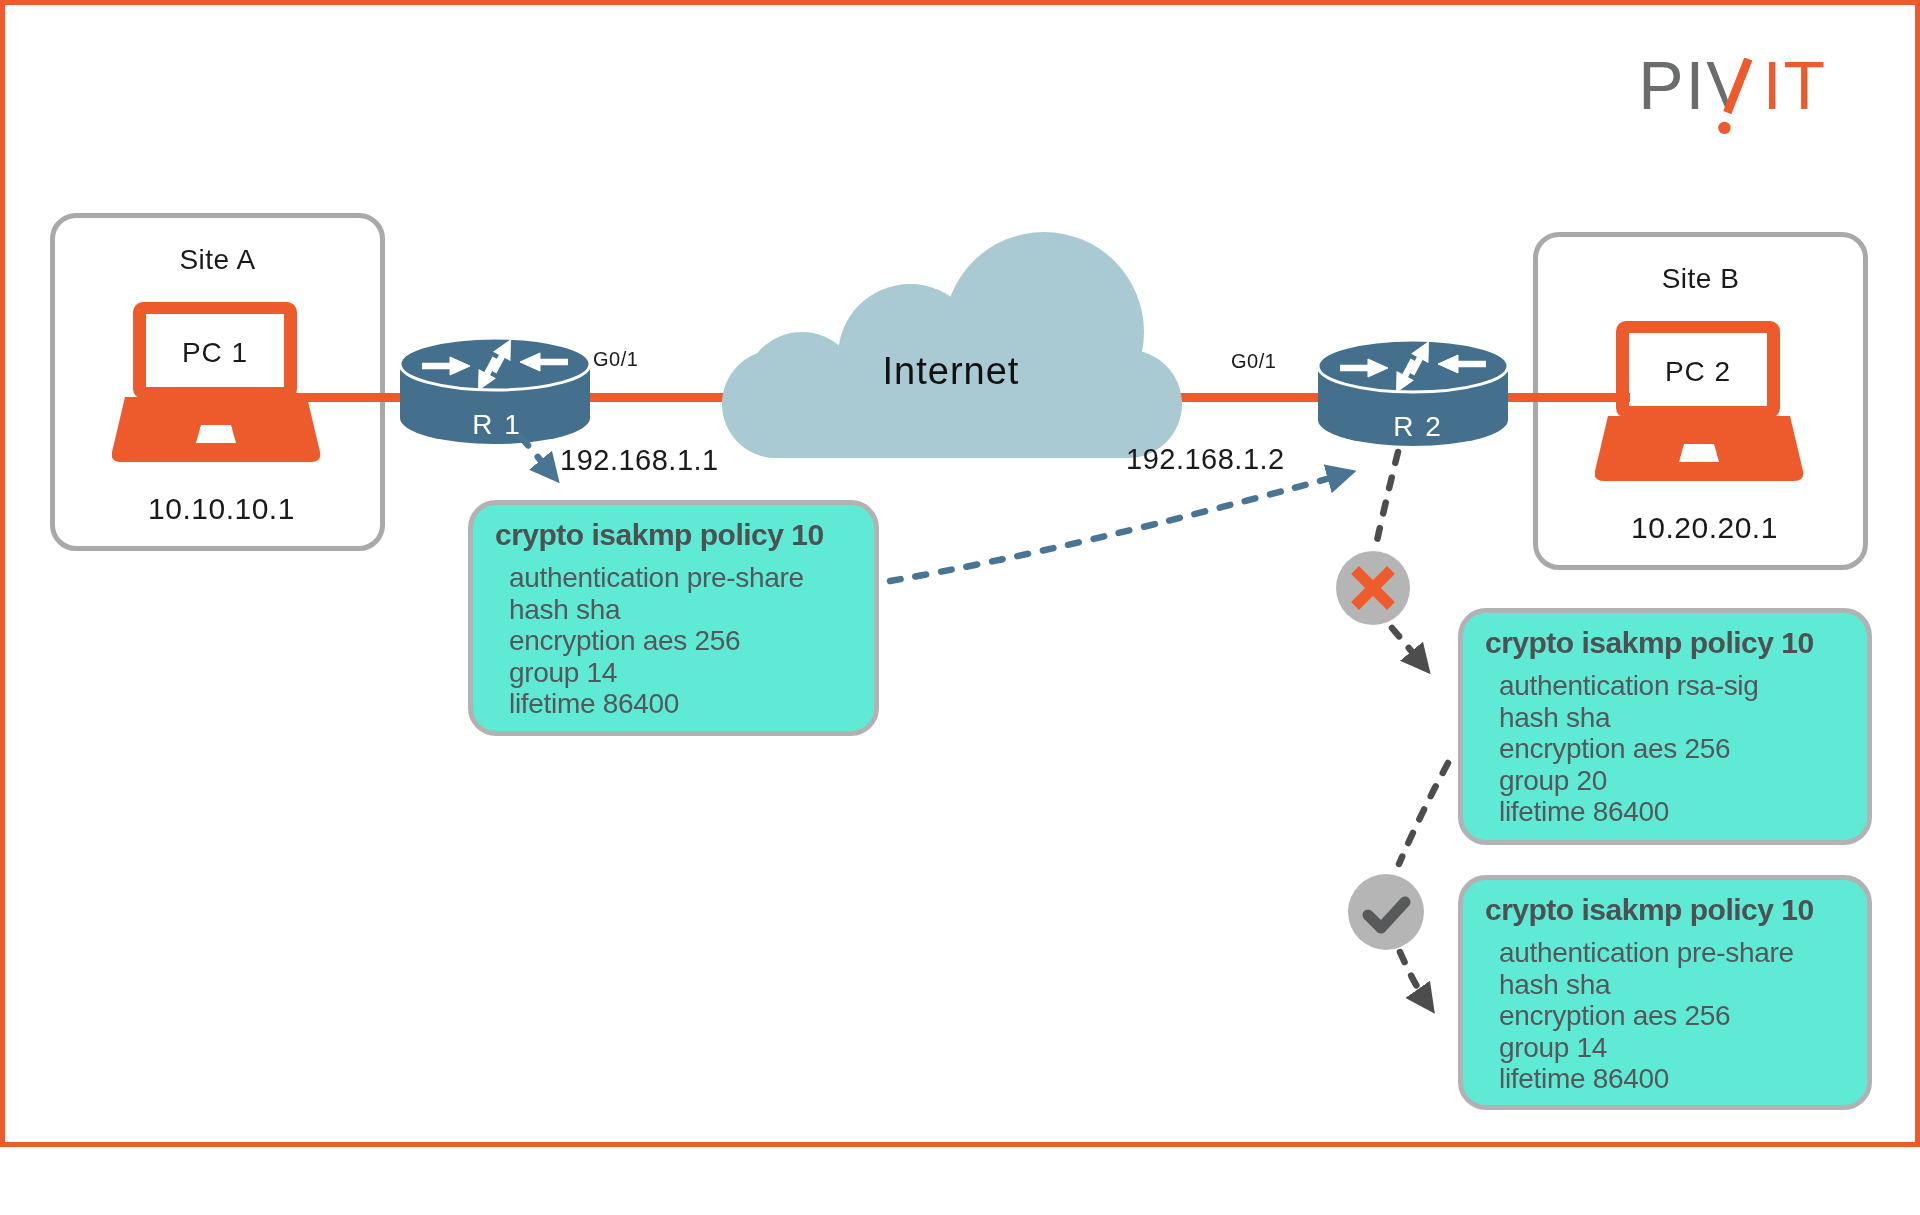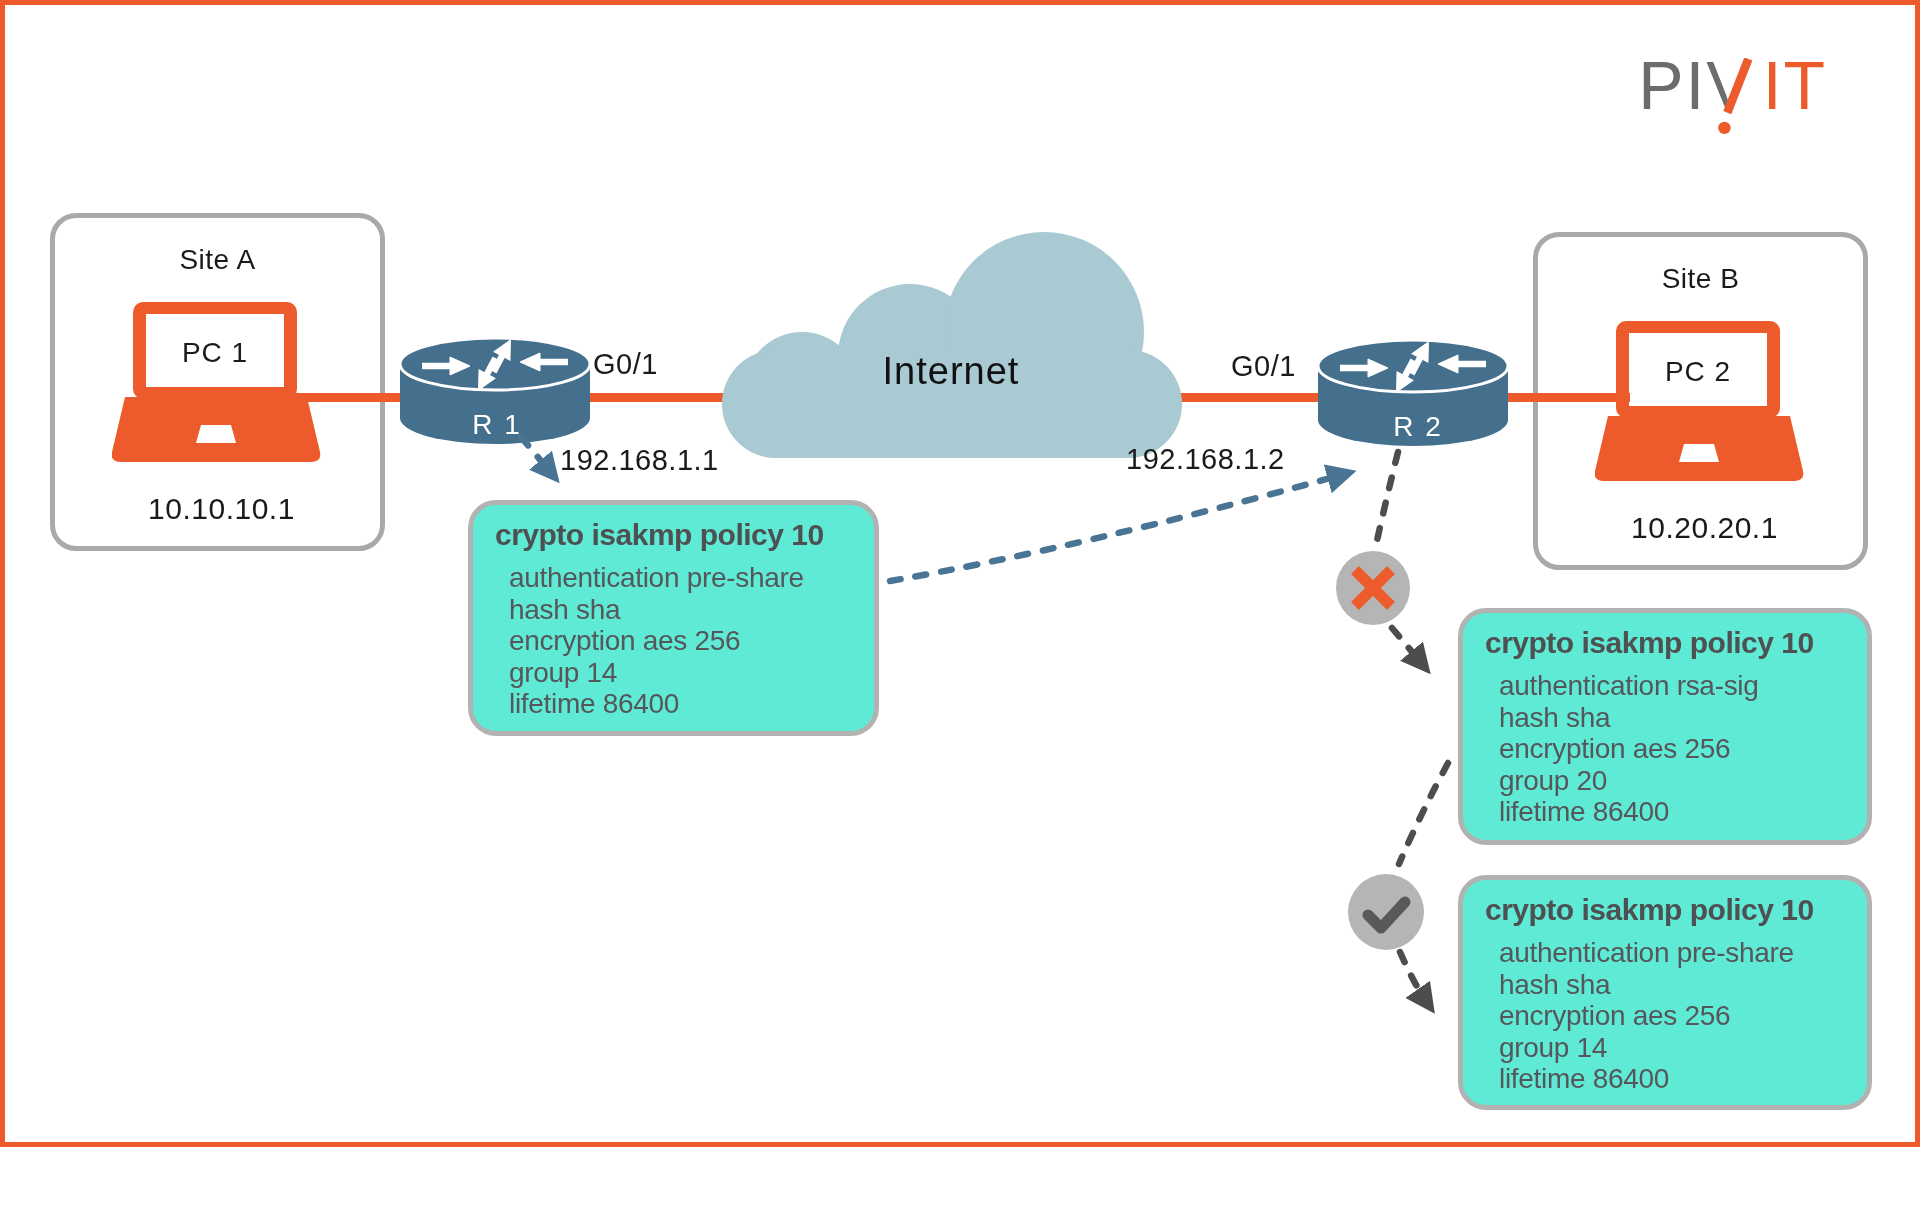--- a/index.html
+++ b/index.html
@@ -21,21 +21,21 @@
         font-size:28px;color:var(--ink);letter-spacing:.5px;}
   .site-ip{position:absolute;bottom:20px;left:0;right:0;text-align:center;
         font-size:30px;color:var(--ink);letter-spacing:.5px;padding-left:8px;}
   .laptop{position:absolute;left:57px;top:84px;}
   
   .link-line{position:absolute;left:290px;top:393px;width:1340px;height:9px;background:var(--orange);z-index:2;}
   
   .cloud{position:absolute;left:714px;top:232px;z-index:3;}
   
   .router{position:absolute;z-index:4;}
-  .iface{position:absolute;font-size:29px;color:var(--ink);z-index:4;letter-spacing:.5px;}
+  .iface{position:absolute;font-size:20px;color:var(--ink);z-index:4;letter-spacing:.5px;}
   .ip-label{position:absolute;font-size:29px;color:var(--ink);z-index:4;letter-spacing:.5px;}
   
   .policy{position:absolute;background:#5eead4;border:5px solid var(--boxBorder);border-radius:28px;
         box-sizing:border-box;z-index:4;padding:13px 10px 0 22px;color:var(--textDark);}
   .policy-title{font-size:30px;font-weight:bold;letter-spacing:-0.5px;color:#4E5052;margin:0 0 10px 0;}
   .policy-lines{margin-left:14px;font-size:28px;line-height:31.5px;letter-spacing:-0.3px;}
   
   .status-circle{position:absolute;border-radius:50%;background:var(--circleGray);z-index:5;}
   
   #overlay{position:absolute;left:0;top:0;z-index:6;pointer-events:none;}

